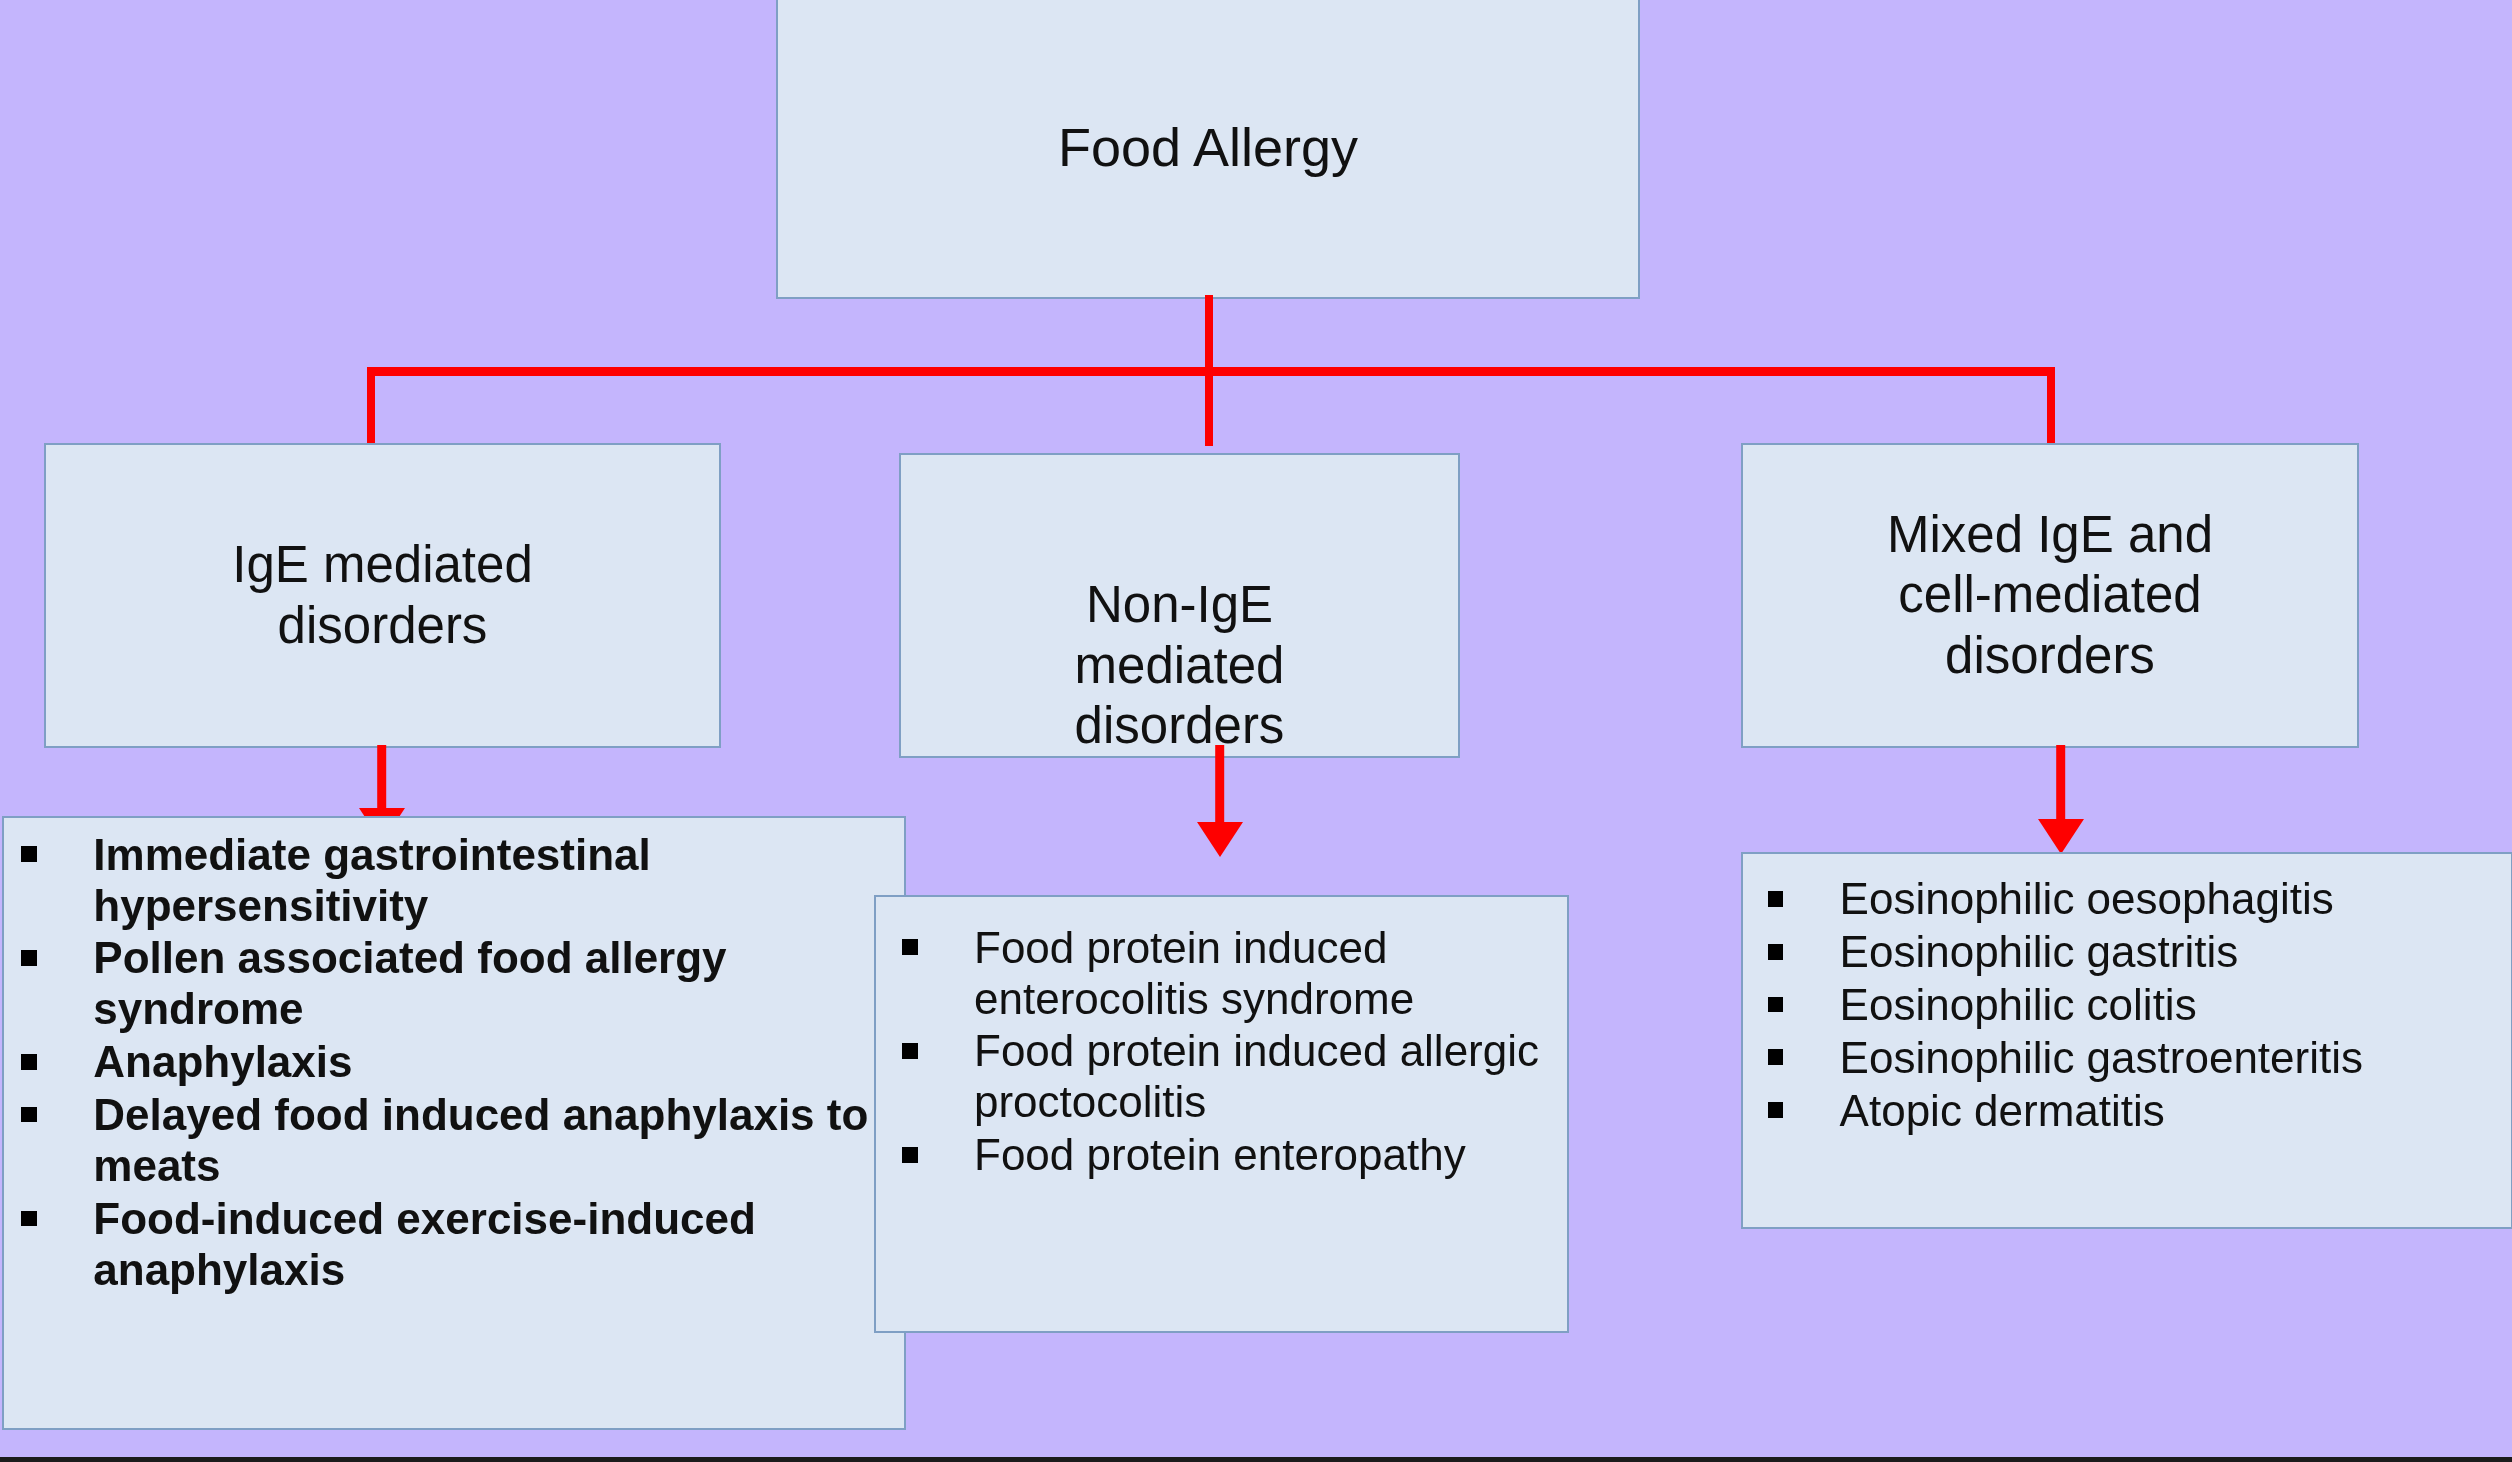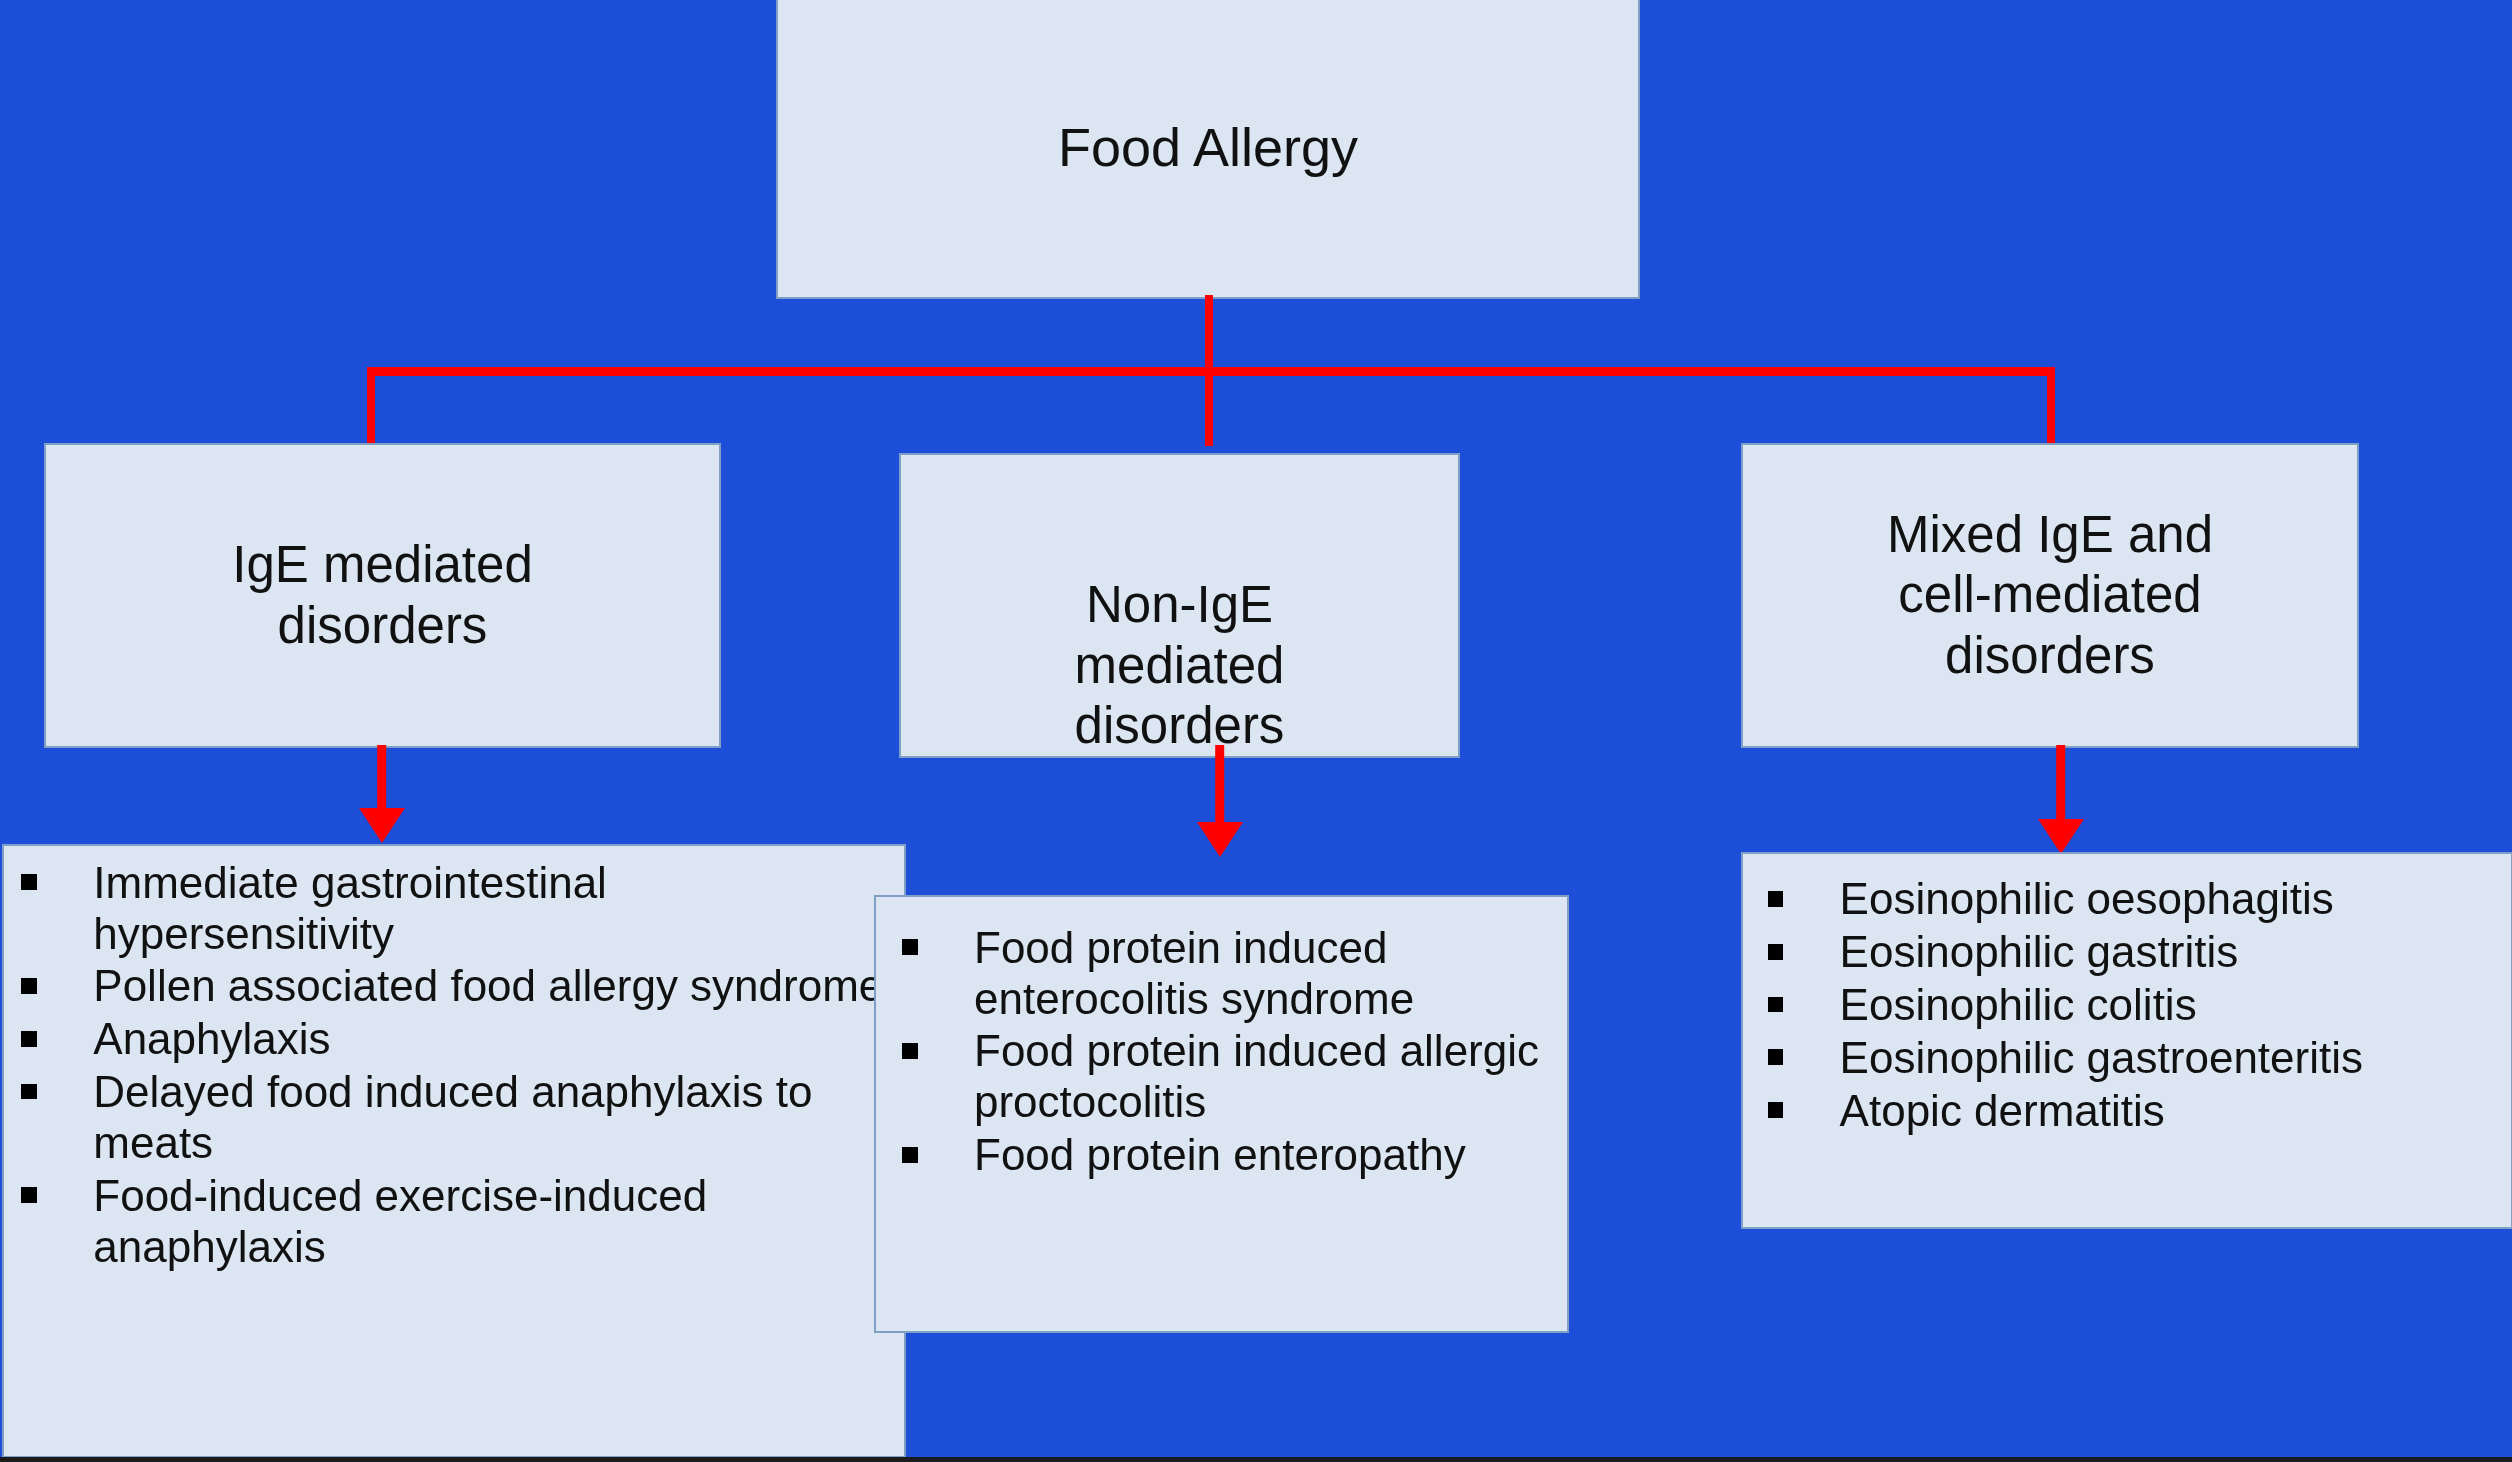--- a/index.html
+++ b/index.html
@@ -8,21 +8,21 @@
     padding: 0;
     background: #ffffff;
   }
   body {
     font-family: "Liberation Sans", sans-serif;
   }
   #stage {
     position: relative;
     width: 2512px;
     height: 1463px;
-    background: #1d4ed8;
+    background: #c4b5fd;
     overflow: hidden;
   }
 
   
   .node {
     position: absolute;
     box-sizing: border-box;
     background: #dce6f3;
     border: 2.6px solid #7f9fc4;
     display: flex;
@@ -62,22 +62,23 @@
     position: absolute;
     left: 0;
     top: 0.40em;
     width: 0.36em;
     height: 0.36em;
     background: #000000;
   }
   .listbox li .txt { display: block; }
 
   .list-1 {
-    left: 1.8px;   top: 844px;  width: 904px;  height: 614px;
+    left: 1.8px;   top: 816px;  width: 904px;  height: 614px;
     padding: 10.5px 8.8px 0 17.5px;
+    font-weight: bold;
   }
   .list-1 li { font-size: 44px; padding-left: 72px; margin-bottom: 1.8px; }
 
   .list-2 {
     left: 874px; top: 855px;  width: 695px;  height: 438px;
     padding: 24.6px 8.8px 0 26px;
     margin-top: 40px;
   }
   .list-2 li { font-size: 44px; padding-left: 72px; margin-bottom: 1.8px; }
 

